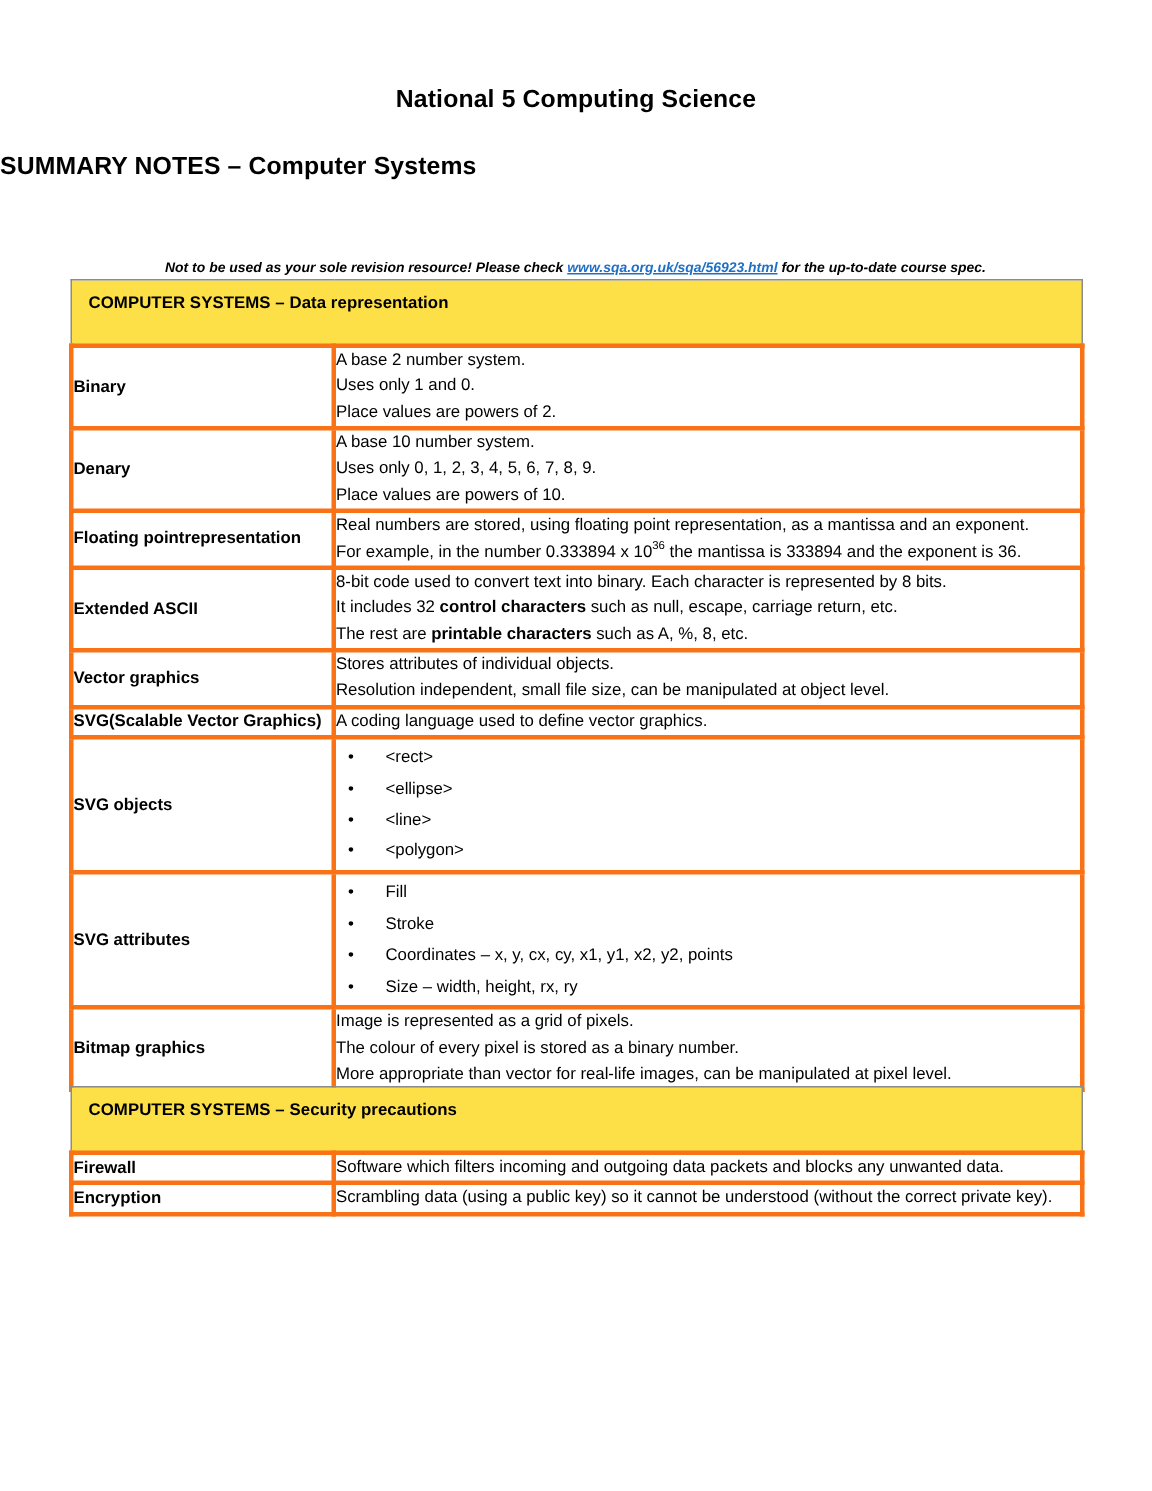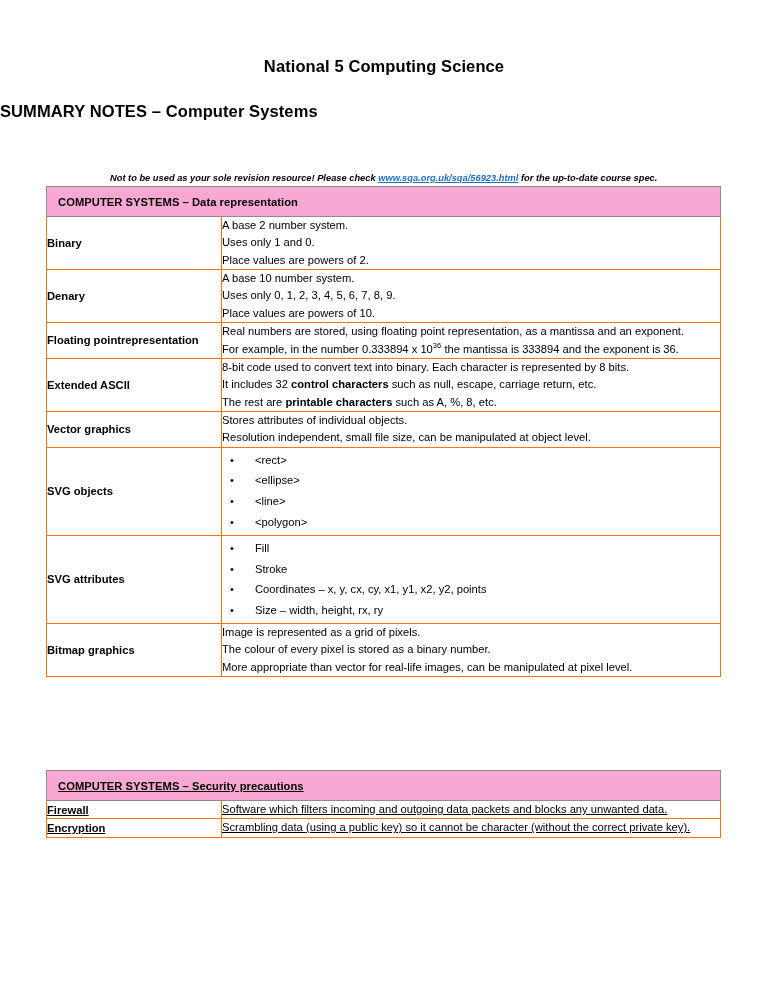--- a/index.html
+++ b/index.html
@@ -60,33 +60,33 @@
 
   
   .tbl {
     position: absolute;
     left: 46px;
     width: 674px;
     border-collapse: collapse;
     table-layout: fixed;
   }
   #table-data-representation { top: 186px; }
-  #table-security           { top: 770px; text-decoration: underline; }
+  #table-security           { top: 724px; }
 
   .tbl td, .tbl th {
-    border: 1px solid #f97316;
+    border: 3px solid #f97316;
     vertical-align: middle;
     padding: 0;
   }
   .tbl .section-head {
-    background: #f9a8d4;
+    background: #fde047;
     border: 1px solid #8c8c8c;
     font-weight: bold;
     font-size: 11.2px;
-    padding: 9px 0 8px 11px;
+    padding: 9px 0 21px 11px;
     text-align: left;
     letter-spacing: 0.05px;
   }
   .col-term { width: 175px; }
   .col-desc { width: 499px; }
 
   .term {
     font-weight: bold;
     font-size: 11.2px;
     padding: 8px 6px 8px 11px;
@@ -176,20 +176,26 @@
           </td>
         </tr>
         <tr>
           <td class="term"><span class="line">Vector graphics</span></td>
           <td class="desc">
             <span class="line">Stores attributes of individual objects.</span>
             <span class="line">Resolution independent, small file size, can be manipulated at object level.</span>
           </td>
         </tr>
         <tr>
+          <td class="term"><span class="line">SVG</span><span class="line">(Scalable Vector Graphics)</span></td>
+          <td class="desc">
+            <span class="line">A coding language used to define vector graphics.</span>
+          </td>
+        </tr>
+        <tr>
           <td class="term"><span class="line">SVG objects</span></td>
           <td class="desc">
             <ul class="bullets">
               <li>&lt;rect&gt;</li>
               <li>&lt;ellipse&gt;</li>
               <li>&lt;line&gt;</li>
               <li>&lt;polygon&gt;</li>
             </ul>
           </td>
         </tr>
@@ -226,19 +232,19 @@
         </tr>
         <tr>
           <td class="term"><span class="line">Firewall</span></td>
           <td class="desc">
             <span class="line">Software which filters incoming and outgoing data packets and blocks any unwanted data.</span>
           </td>
         </tr>
         <tr>
           <td class="term"><span class="line">Encryption</span></td>
           <td class="desc">
-            <span class="line">Scrambling data (using a public key) so it cannot be character (without the correct private key).</span>
+            <span class="line">Scrambling data (using a public key) so it cannot be understood (without the correct private key).</span>
           </td>
         </tr>
       </tbody>
   </table>
 
 </div>
 
 </body></html>

